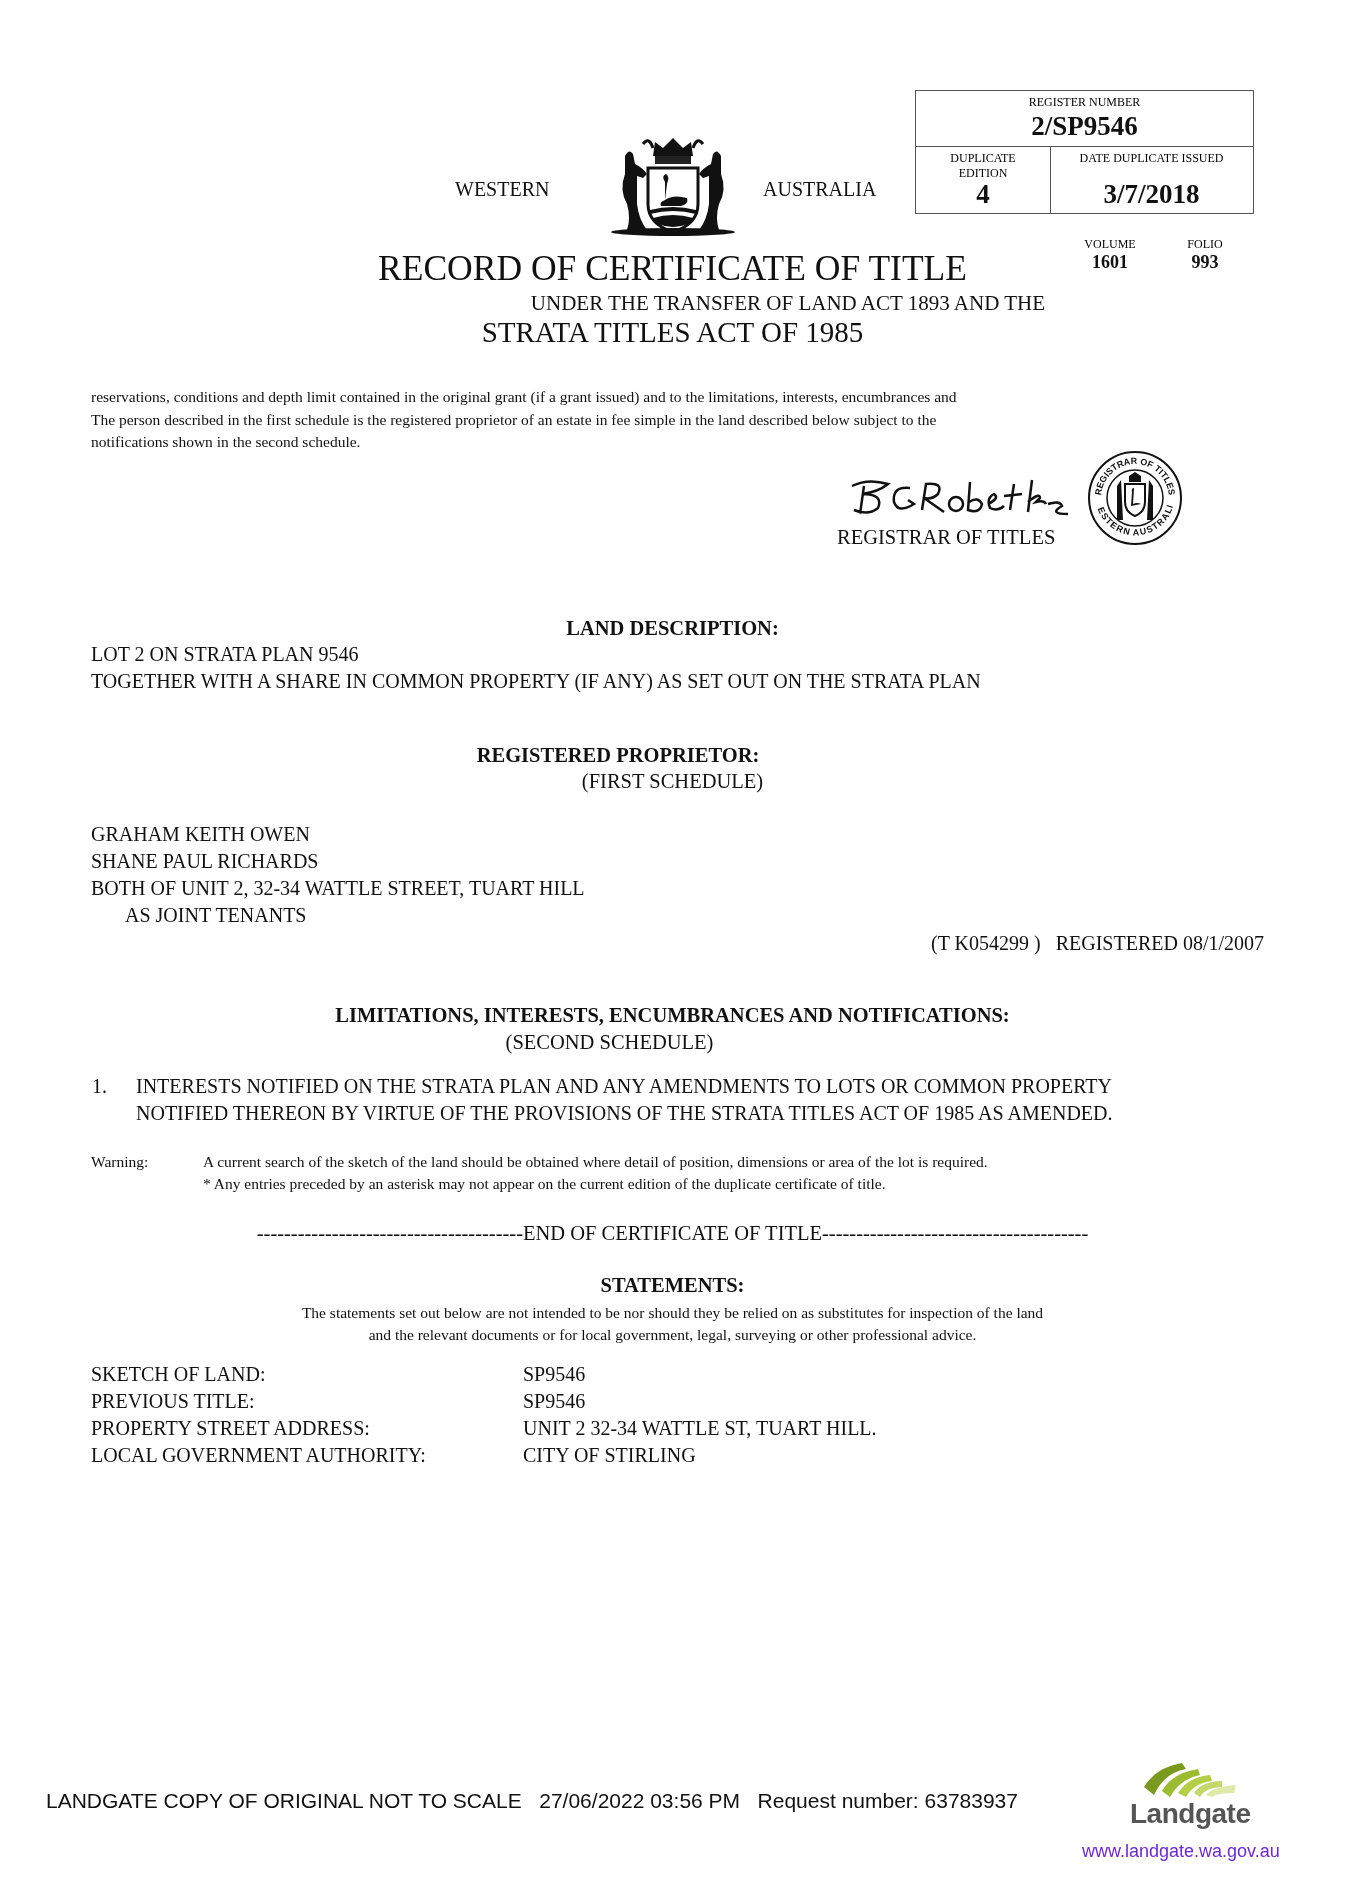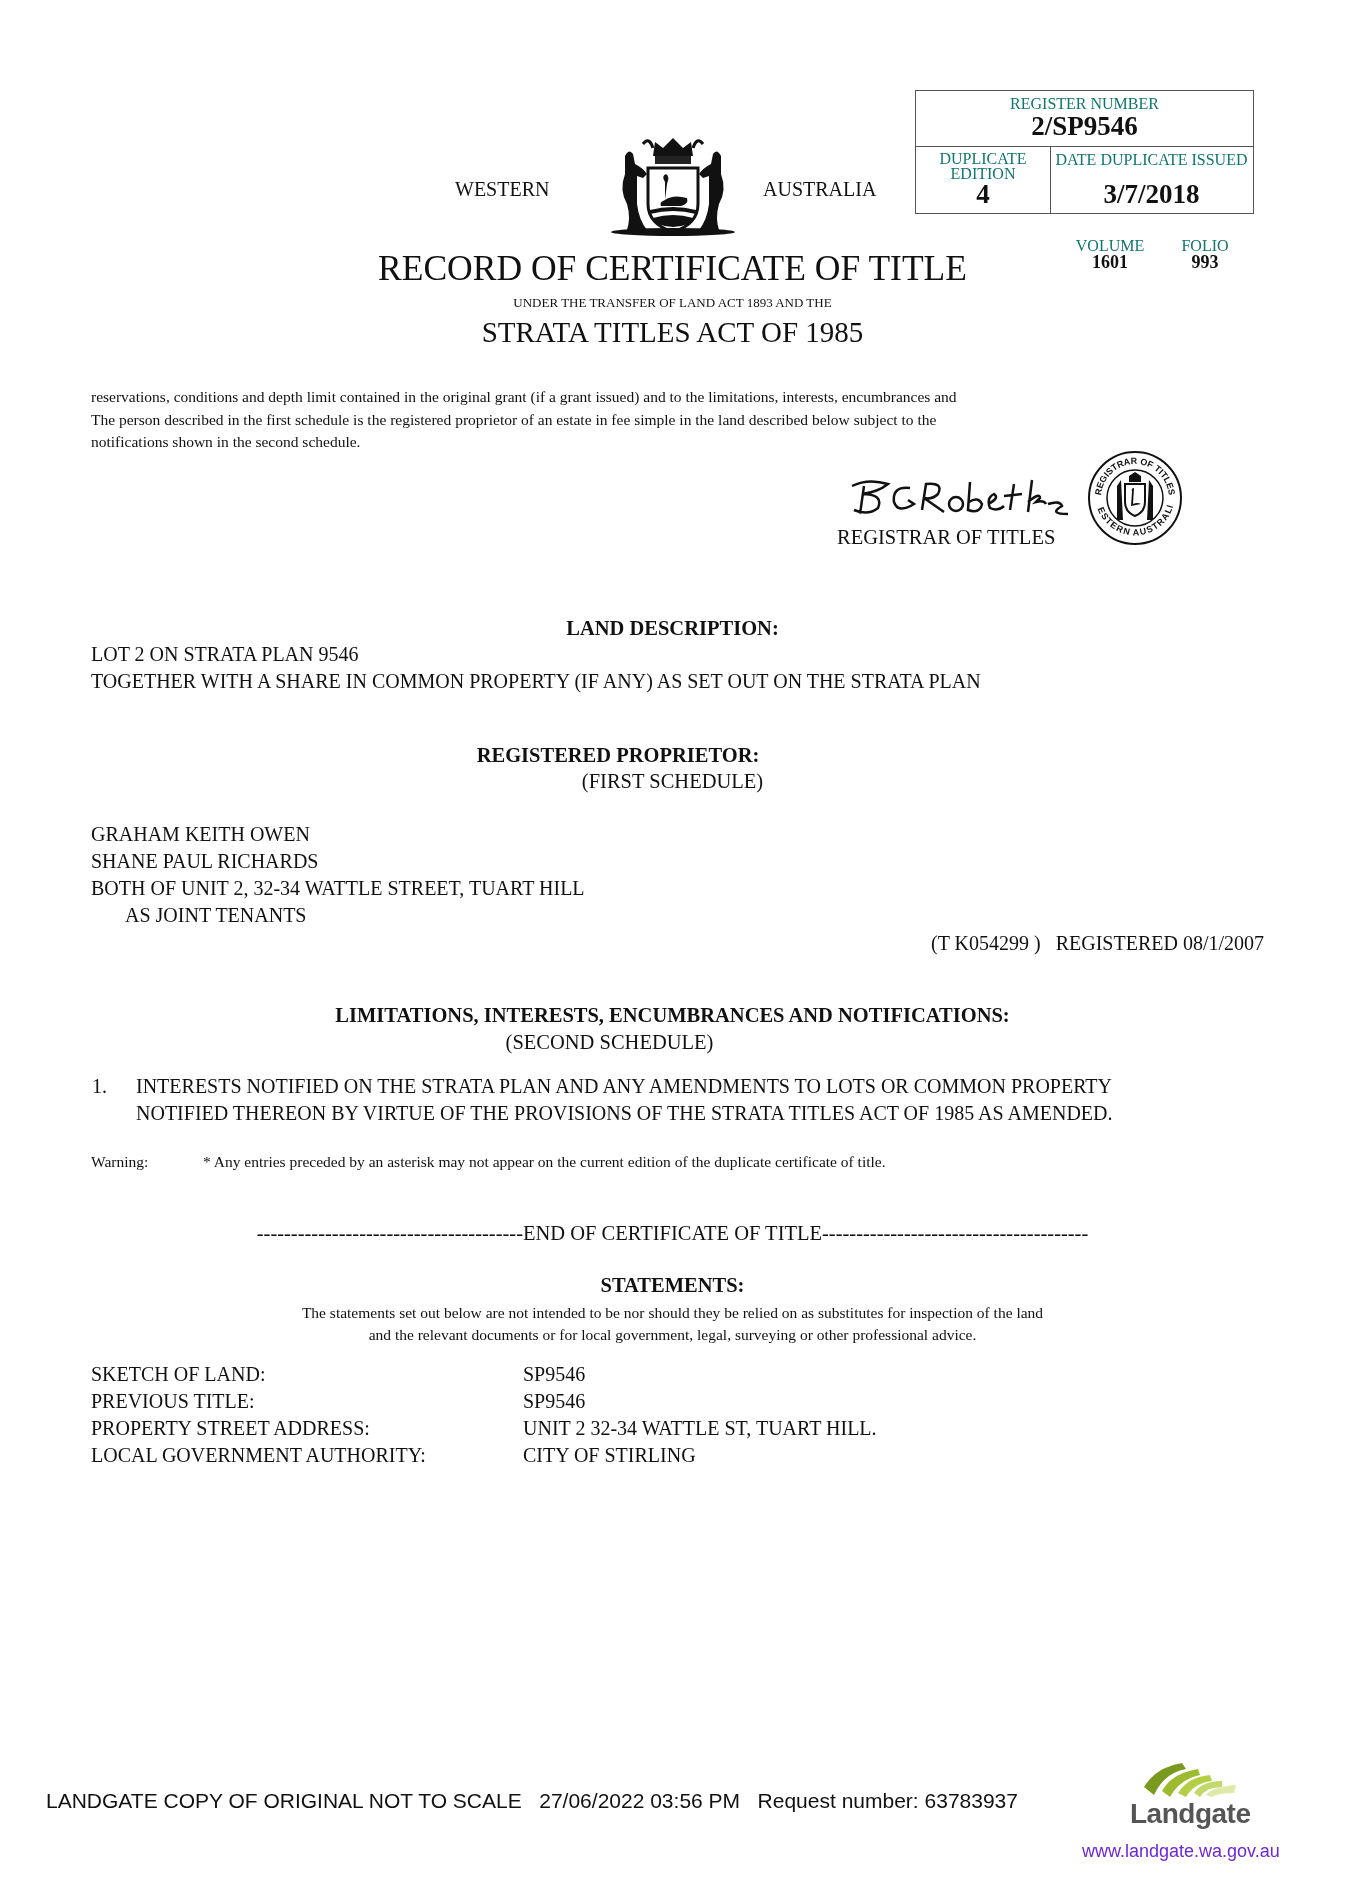--- a/index.html
+++ b/index.html
@@ -10,21 +10,21 @@
   .sans { font-family:"Liberation Sans", sans-serif; }
   .bold { font-weight:bold; }
   .center { text-align:center; }
 
   
   #regbox { position:absolute; left:915px; top:90px; width:339px; height:124px;
             border:1.5px solid #555; box-sizing:border-box; }
   #regbox .hdiv { position:absolute; left:0; right:0; top:55px; border-top:1.5px solid #555; }
   #regbox .vdiv { position:absolute; top:55px; bottom:0; left:134px; border-left:1.5px solid #555; }
   #regbox .cell { position:absolute; text-align:center; }
-  .tiny { font-size:16px; color:#0f766e; }
+  .tiny { font-size:12px; color:#000000; }
 
   .body22 { font-size:20px; line-height:27px; }
   .small15 { font-size:15.5px; line-height:22px; }
 </style>
 </head>
 <body>
 
 <div class="abs serif" style="left:455px; top:178px; font-size:20px;">WESTERN</div>
 
 <div class="abs" style="left:603px; top:134px; width:140px; height:102px;">
@@ -43,21 +43,21 @@
     <path d="M22 22 Q26 14 30 20 L32 30 Q40 34 44 40 L40 44 L34 42 L34 70 Q36 86 44 96 L24 96 Q28 84 24 70 Q16 56 22 40 Z" fill="#111"></path>
     <path d="M118 22 Q114 14 110 20 L108 30 Q100 34 96 40 L100 44 L106 42 L106 70 Q104 86 96 96 L116 96 Q112 84 116 70 Q124 56 118 40 Z" fill="#111"></path>
 
     <ellipse cx="70" cy="98" rx="62" ry="4" fill="#111"></ellipse>
   </svg>
 </div>
 
 <div class="abs serif" style="left:763px; top:178px; font-size:20px;">AUSTRALIA</div>
 
 <div class="abs serif center" style="left:300px; width:745px; top:248px; font-size:35.5px; line-height:40px;">RECORD OF CERTIFICATE OF TITLE</div>
-<div class="abs serif center" style="left:300px; width:745px; top:291px; font-size:13px; line-height:24px;">UNDER THE TRANSFER OF LAND ACT 1893 AND THE</div>
+<div class="abs serif center" style="left:300px; width:745px; top:291px; font-size:21px; line-height:24px;text-align:right;">UNDER THE TRANSFER OF LAND ACT 1893 AND THE</div>
 <div class="abs serif center" style="left:300px; width:745px; top:315px; font-size:29px; line-height:34px;">STRATA TITLES ACT OF 1985</div>
 
 <div id="regbox">
   <div class="hdiv"></div>
   <div class="vdiv"></div>
 
   <div class="cell serif tiny" style="left:0; right:0; top:4px;">REGISTER NUMBER</div>
   <div class="cell serif bold" style="left:0; right:0; top:19px; font-size:27px; line-height:32px;">2/SP9546</div>
 
   <div class="cell serif tiny" style="left:0; width:134px; top:60px; line-height:15px;">
@@ -138,20 +138,21 @@
 <div class="abs serif center" style="left:0; width:1219px; top:1031px; font-size:20.5px;">(SECOND SCHEDULE)</div>
 
 <div class="abs serif body22" style="left:92px; top:1073px;">1.</div>
 <div class="abs serif body22" style="left:136px; top:1073px;">
   <div>INTERESTS NOTIFIED ON THE STRATA PLAN AND ANY AMENDMENTS TO LOTS OR COMMON PROPERTY</div>
   <div>NOTIFIED THEREON BY VIRTUE OF THE PROVISIONS OF THE STRATA TITLES ACT OF 1985 AS AMENDED.</div>
 </div>
 
 <div class="abs serif small15" style="left:91px; top:1151px;">Warning:</div>
 <div class="abs serif small15" style="left:203px; top:1151px;">
+  <div>A current search of the sketch of the land should be obtained where detail of position, dimensions or area of the lot is required.</div>
   <div>* Any entries preceded by an asterisk may not appear on the current edition of the duplicate certificate of title.</div>
 </div>
 
 <div class="abs serif center" style="left:0; width:1345px; top:1222px; font-size:20.5px;">---------------------------------------END OF CERTIFICATE OF TITLE---------------------------------------</div>
 
 <div class="abs serif bold center" style="left:0; width:1345px; top:1274px; font-size:20.5px;">STATEMENTS:</div>
 <div class="abs serif center small15" style="left:0; width:1345px; top:1302px;">
   <div>The statements set out below are not intended to be nor should they be relied on as substitutes for inspection of the land</div>
   <div>and the relevant documents or for local government, legal, surveying or other professional advice.</div>
 </div>

